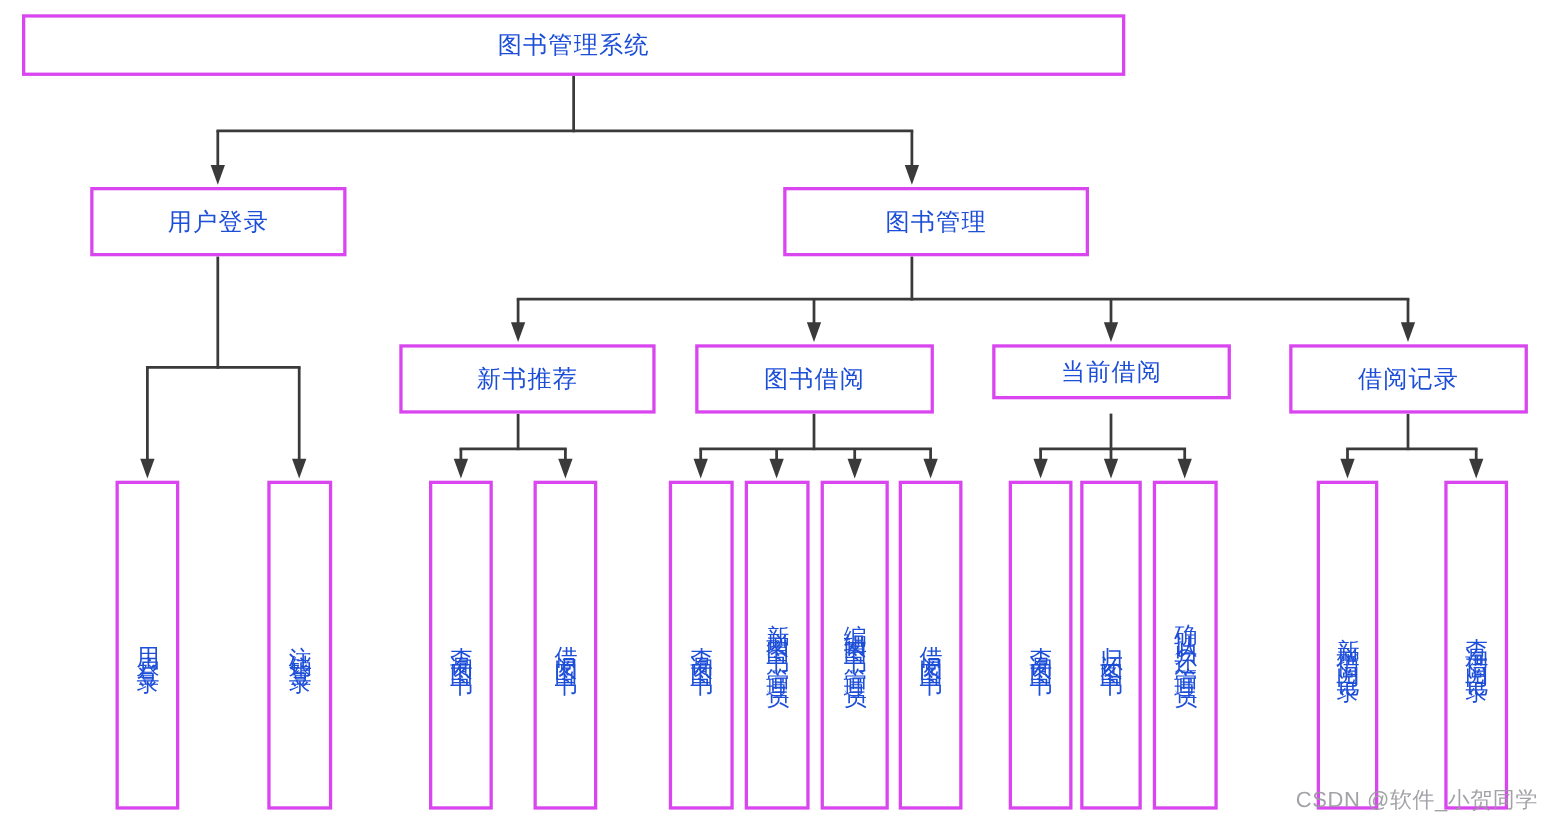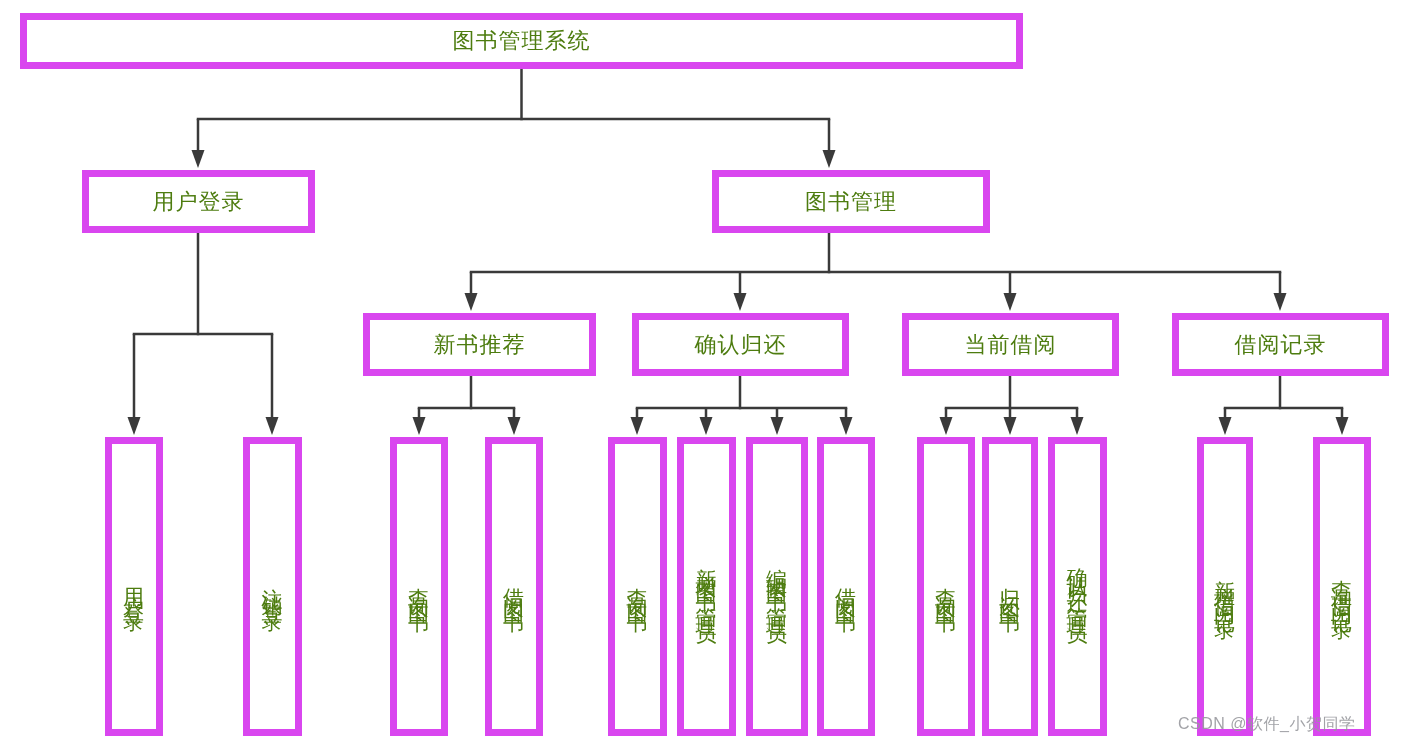--- a/index.html
+++ b/index.html
@@ -9,47 +9,47 @@
     background:#ffffff;
     font-family:"Liberation Sans","DejaVu Sans",sans-serif;
     overflow:hidden;
   }
   .wires{position:absolute;left:0;top:0;z-index:1;}
   .wires line{stroke:#3a3a3a;stroke-width:2.5;}
   .wires polygon{fill:#3a3a3a;stroke:none;}
   .node{
     position:absolute;
     box-sizing:border-box;
-    border:7px solid #d946ef;
+    border:3px solid #d946ef;
     background:#ffffff;
     display:flex;
     align-items:center;
     justify-content:center;
-    color:#4d7c0f;
+    color:#1d4ed8;
     z-index:2;
   }
   .node.h span{
     font-size:22px;
     letter-spacing:1px;
     white-space:nowrap;
   }
   .node.v span{
     writing-mode:vertical-rl;
     text-orientation:mixed;
     font-size:21px;
     letter-spacing:8px;
     line-height:1;
     white-space:nowrap;
   }
   .watermark{
     position:absolute;
     left:1178px;
     top:714px;
     z-index:3;
-    font-size:16px;
+    font-size:20px;
     color:#98999e;
     opacity:0.9;
     white-space:nowrap;
     letter-spacing:0.5px;
   }
 </style>
 </head>
 <body>
 
 <div class="canvas">
@@ -138,23 +138,23 @@
     <span>用户登录</span>
   </div>
   <div class="node h" style="left:712px;top:170px;width:278px;height:63px">
     <span>图书管理</span>
   </div>
 
   <div class="node h" style="left:363px;top:313px;width:233px;height:63px">
     <span>新书推荐</span>
   </div>
   <div class="node h" style="left:632px;top:313px;width:217px;height:63px">
-    <span>确认归还</span>
-  </div>
-  <div class="node h" style="left:902px;top:313px;width:217px;height:63px">
+    <span>图书借阅</span>
+  </div>
+  <div class="node h" style="left:902px;top:313px;width:217px;height:50px">
     <span>当前借阅</span>
   </div>
   <div class="node h" style="left:1172px;top:313px;width:217px;height:63px">
     <span>借阅记录</span>
   </div>
 
   <div class="node v" style="left:105px;top:437px;width:58px;height:299px">
     <span>用户登录</span>
   </div>
   <div class="node v" style="left:243px;top:437px;width:59px;height:299px">

